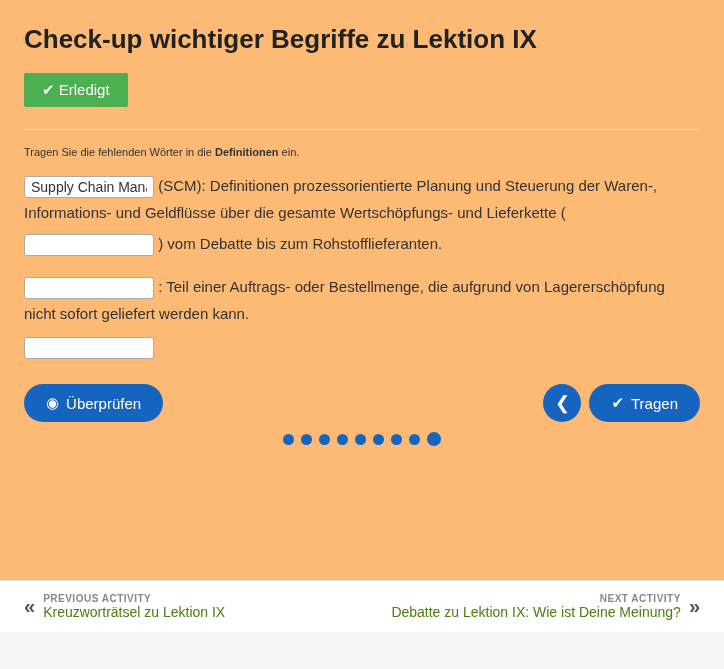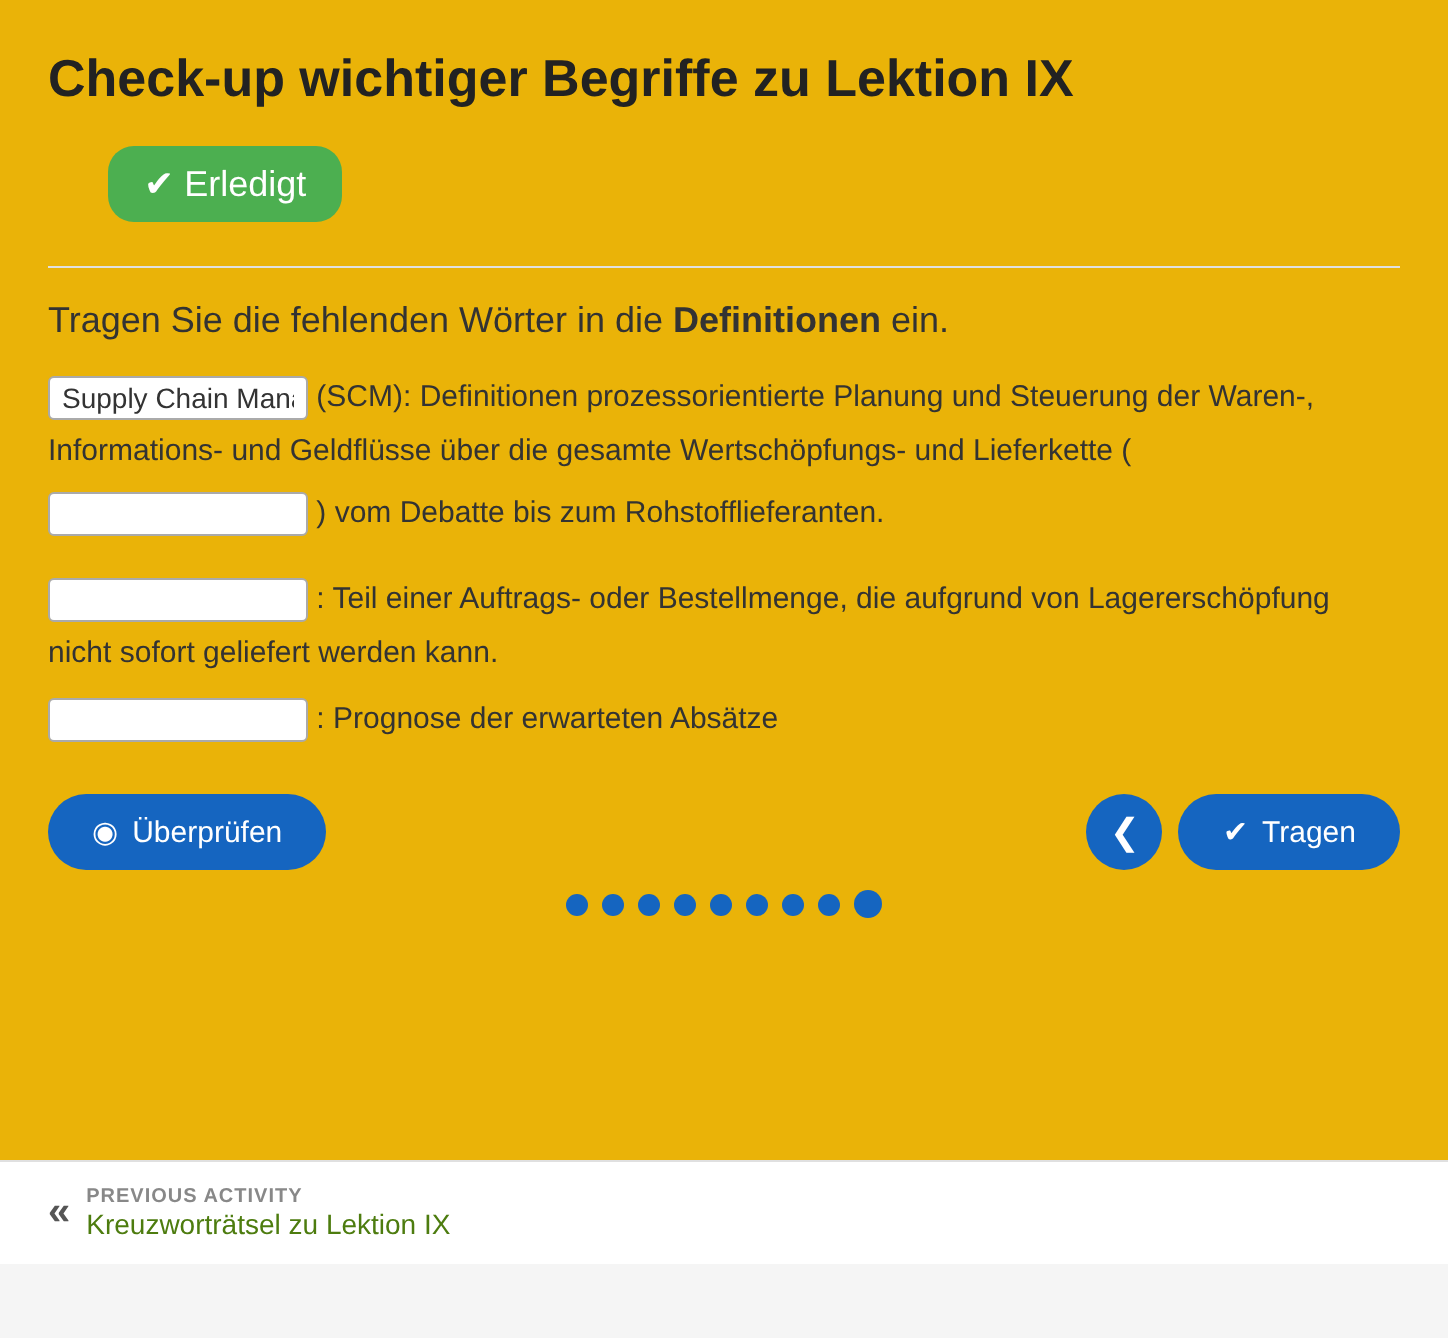--- a/index.html
+++ b/index.html
@@ -5,52 +5,51 @@
     * { box-sizing: border-box; margin: 0; padding: 0; }
     body {
       font-family: Arial, sans-serif;
       font-size: 15px;
       background: #f5f5f5;
       color: #333;
       width: 724px;
       min-height: 669px;
     }
     .main-card {
-      background: #eab308;
+      background: #fdba74;
       padding: 24px 24px 16px 24px;
       min-height: 580px;
     }
     .page-title {
       font-size: 26px;
       font-weight: bold;
       margin-bottom: 18px;
       color: #222;
       line-height: 1.2;
     }
     .erledigt-btn {
       background: #4caf50;
       color: #fff;
       border: none;
-      border-radius: 13px;
+      border-radius: 2px;
       padding: 8px 18px;
-      font-size: 18px;
+      font-size: 15px;
       cursor: pointer;
       display: inline-flex;
       align-items: center;
       gap: 6px;
       margin-bottom: 22px;
-      margin-left: 30px;
     }
     .divider {
       border: none;
       border-top: 1.5px solid #e0e0e0;
       margin-bottom: 16px;
     }
     .instruction {
-      font-size: 18px;
+      font-size: 11px;
       margin-bottom: 14px;
       color: #333;
     }
     .instruction b {
       font-weight: bold;
     }
     .content-block {
       font-size: 15px;
       line-height: 1.8;
       color: #333;
@@ -199,21 +198,20 @@
     <div class="text-row">
       <input class="inline-input" type="text" style="">
       <span>) vom Debatte bis zum Rohstofflieferanten.</span>
     </div>
     <div class="text-row" style="margin-top:16px;">
       <input class="inline-input" type="text" style="">
       <span>: Teil einer Auftrags- oder Bestellmenge, die aufgrund von Lagererschöpfung nicht sofort geliefert werden kann.</span>
     </div>
     <div class="text-row" style="margin-top:6px;">
       <input class="inline-input" type="text" style="">
-      <span>: Prognose der erwarteten Absätze</span>
     </div>
   </div>
 
   <div class="action-row">
     <button class="btn-check">
       <span>◉</span>
       <span>Überprüfen</span>
     </button>
     <div class="btn-group-right">
       <button class="btn-back">
@@ -240,13 +238,20 @@
 </div>
 
 <div class="bottom-nav">
   <div class="nav-prev">
     <span class="nav-arrow">«</span>
     <div>
       <div class="nav-label">PREVIOUS ACTIVITY</div>
       <div class="nav-title">Kreuzworträtsel zu Lektion IX</div>
     </div>
   </div>
+  <div class="nav-next">
+    <div>
+      <div class="nav-label">NEXT ACTIVITY</div>
+      <div class="nav-title">Debatte zu Lektion IX: Wie ist Deine Meinung?</div>
+    </div>
+    <span class="nav-arrow">»</span>
+  </div>
 </div>
 
 </body></html>

